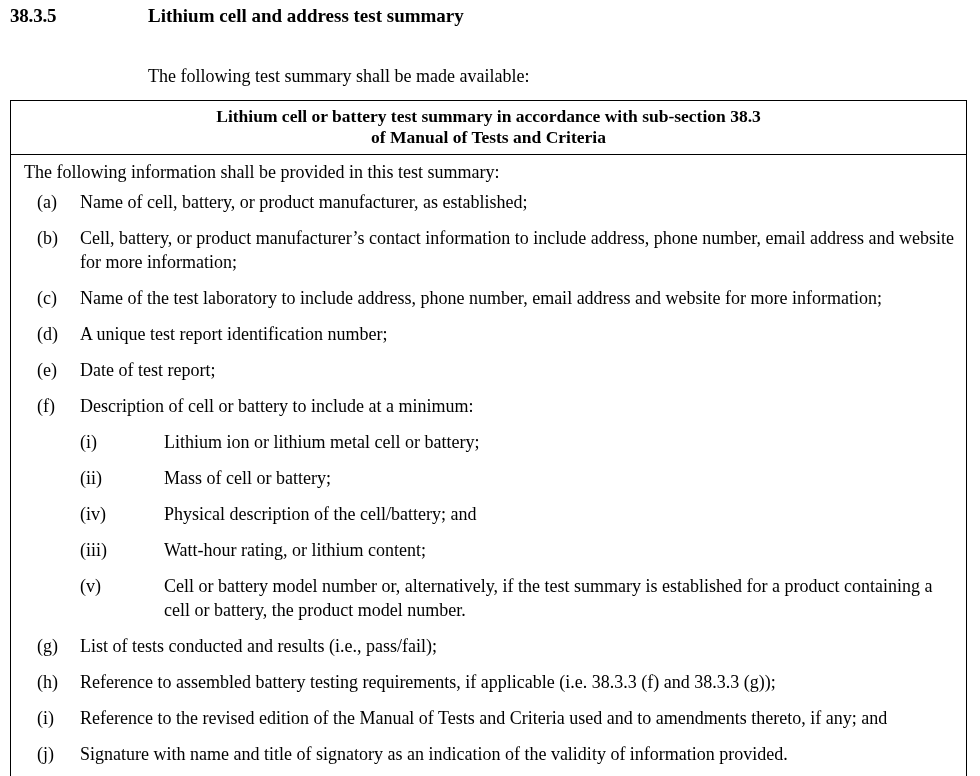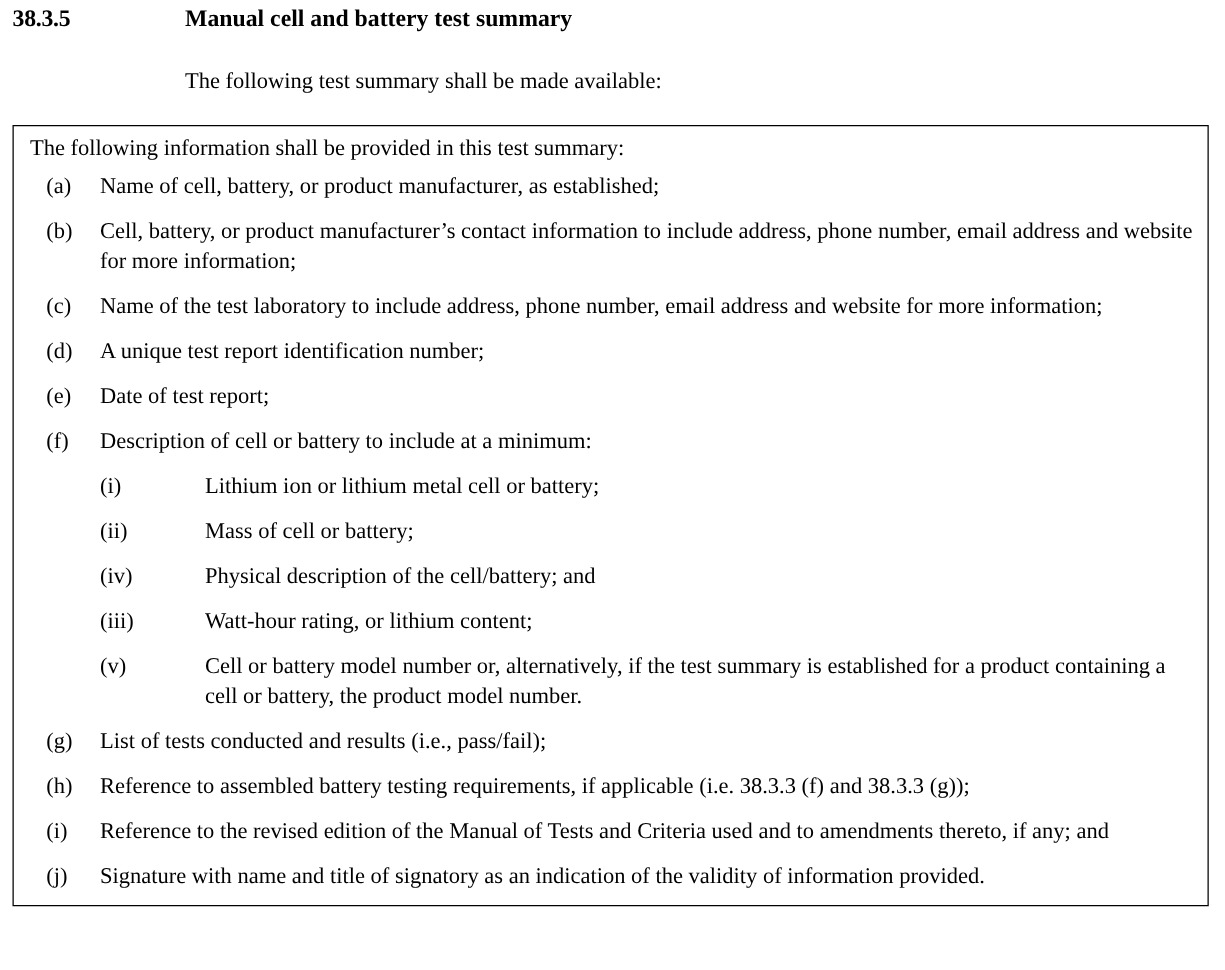--- a/index.html
+++ b/index.html
@@ -34,21 +34,21 @@
   .section-title {
     position: absolute;
     left: 148px;
     top: 0;
     font-size: 19px;
     font-weight: bold;
   }
 
   .intro-paragraph {
     position: absolute;
-    top: 36px;
+    top: 48px;
     left: 148px;
     font-size: 18px;
   }
 
   
   .summary-table {
     position: absolute;
     left: 10px;
     top: 100px;
     width: 957px;
@@ -116,27 +116,31 @@
   .subitem > .item-text {
     display: block;
     margin-left: 44px;
   }
 </style>
 </head>
 <body>
 
 <div class="section-heading">
   <span class="section-number">38.3.5</span>
-  <span class="section-title">Manual cell and battery test summary</span>
+  <span class="section-title">Lithium cell and address test summary</span>
 </div>
 
 <p class="intro-paragraph">The following test summary shall be made available:</p>
 
 <div class="summary-table">
 
+  <div class="table-header">
+    <span class="hdr-line">Lithium cell or battery test summary in accordance with sub-section 38.3</span>
+    <span class="hdr-line">of Manual of Tests and Criteria</span>
+  </div>
 
   <div class="table-body">
 
     <p class="intro-line">The following information shall be provided in this test summary:</p>
 
     <div class="item">
       <span class="marker">(a)</span>
       <span class="item-text">Name of cell, battery, or product manufacturer, as established;</span>
     </div>
 

